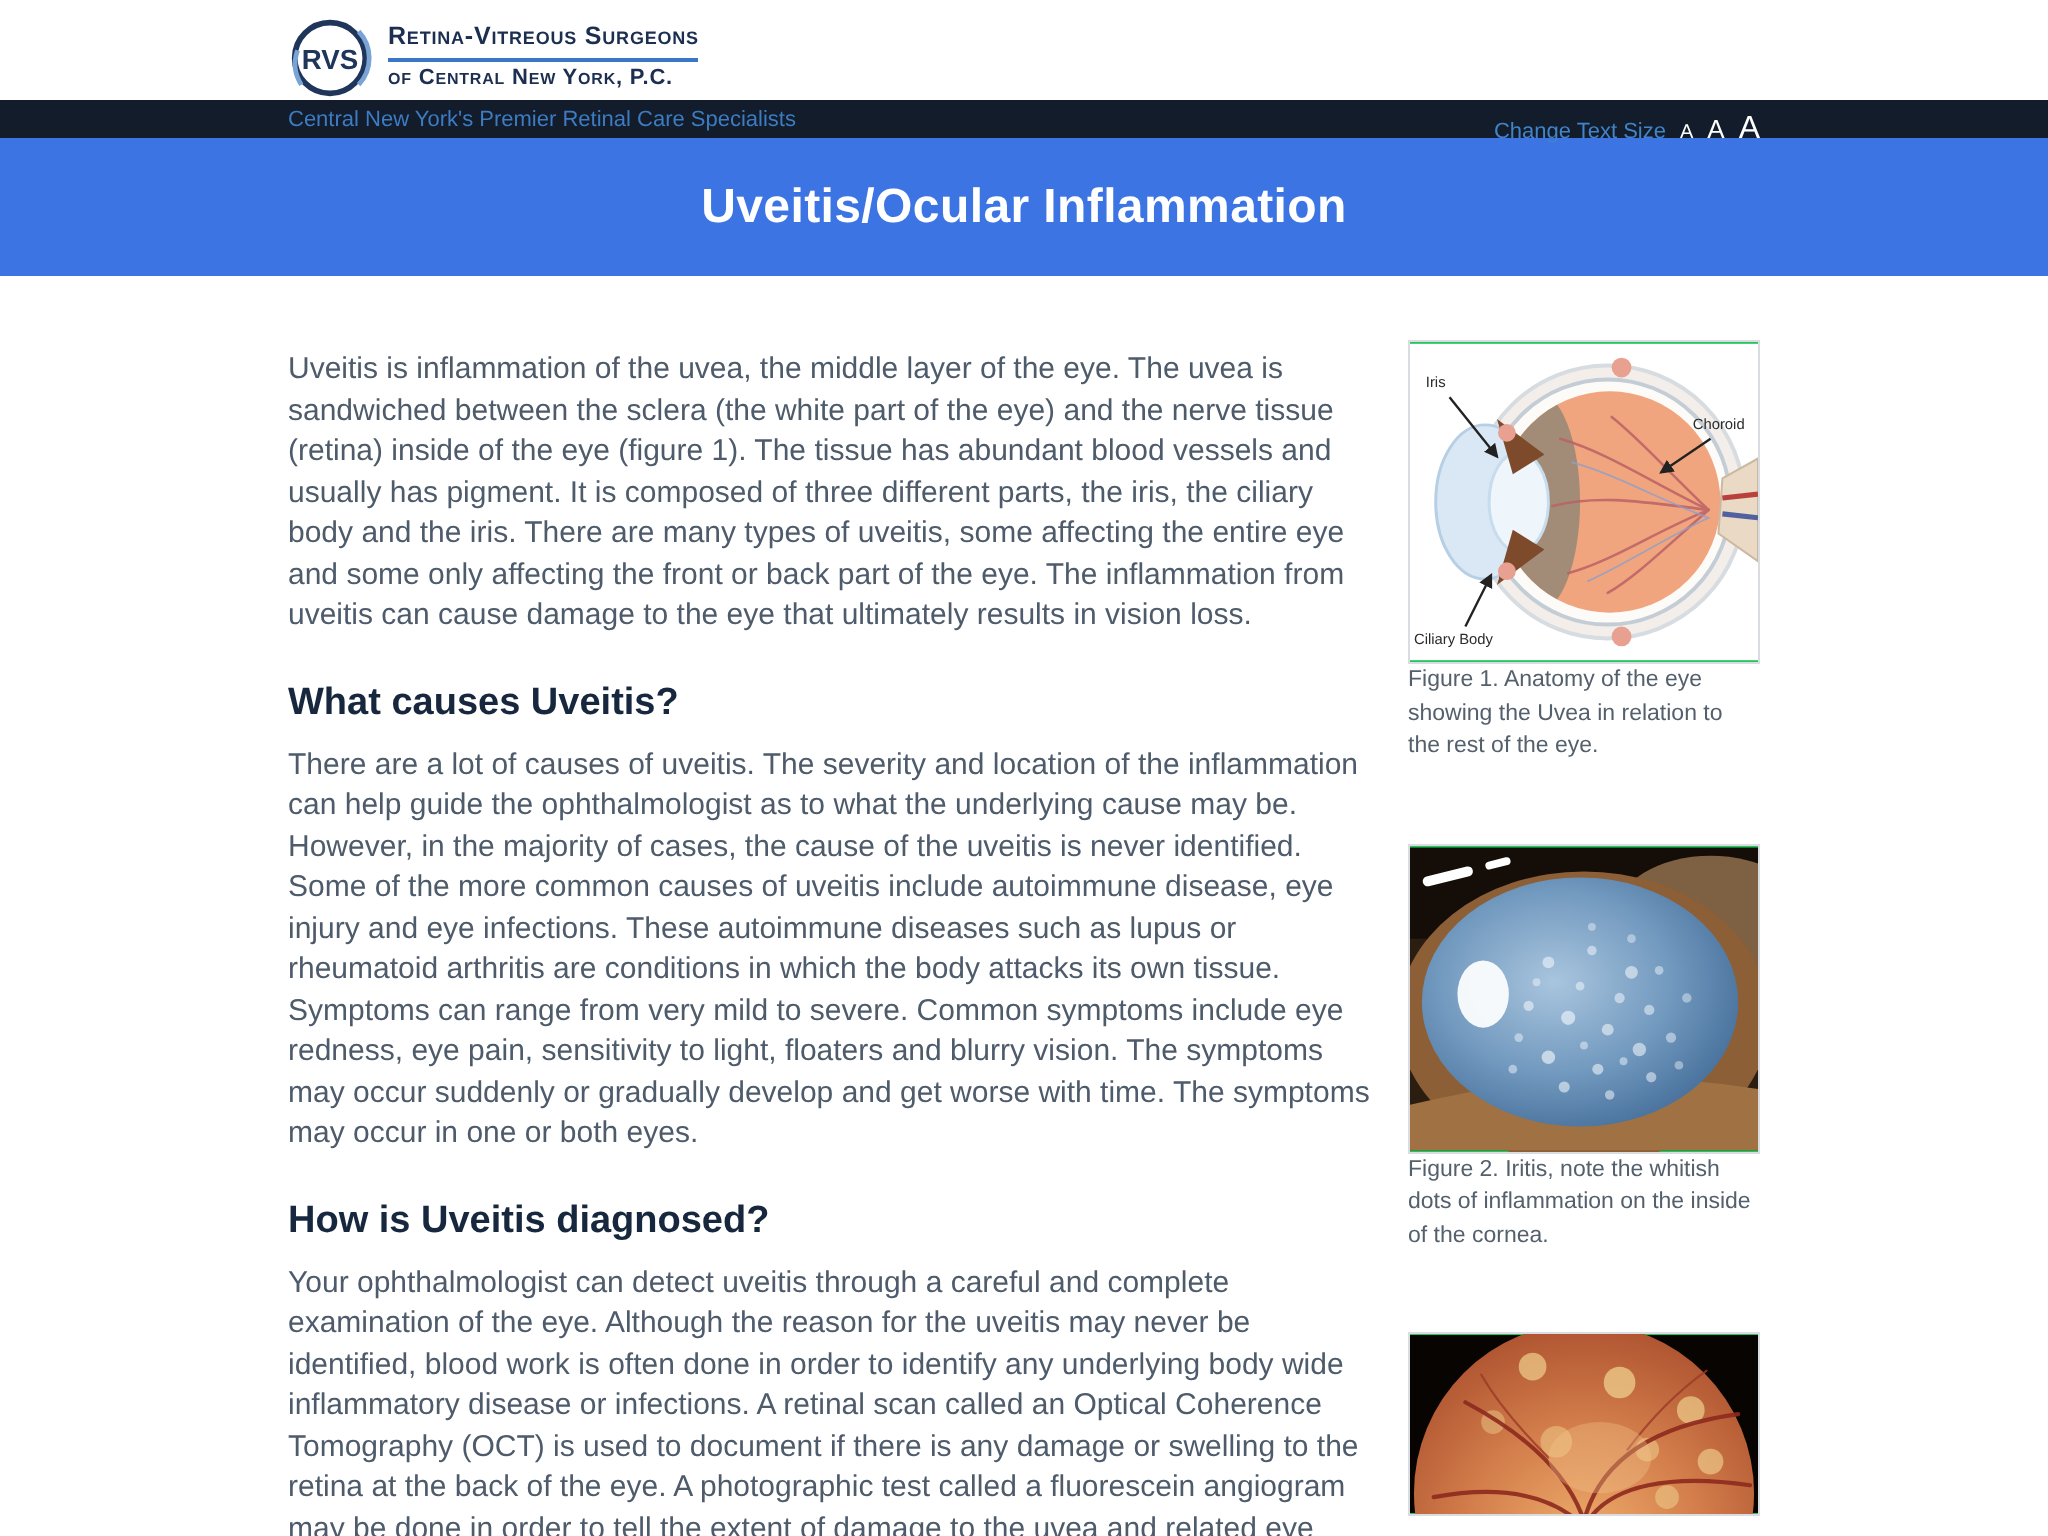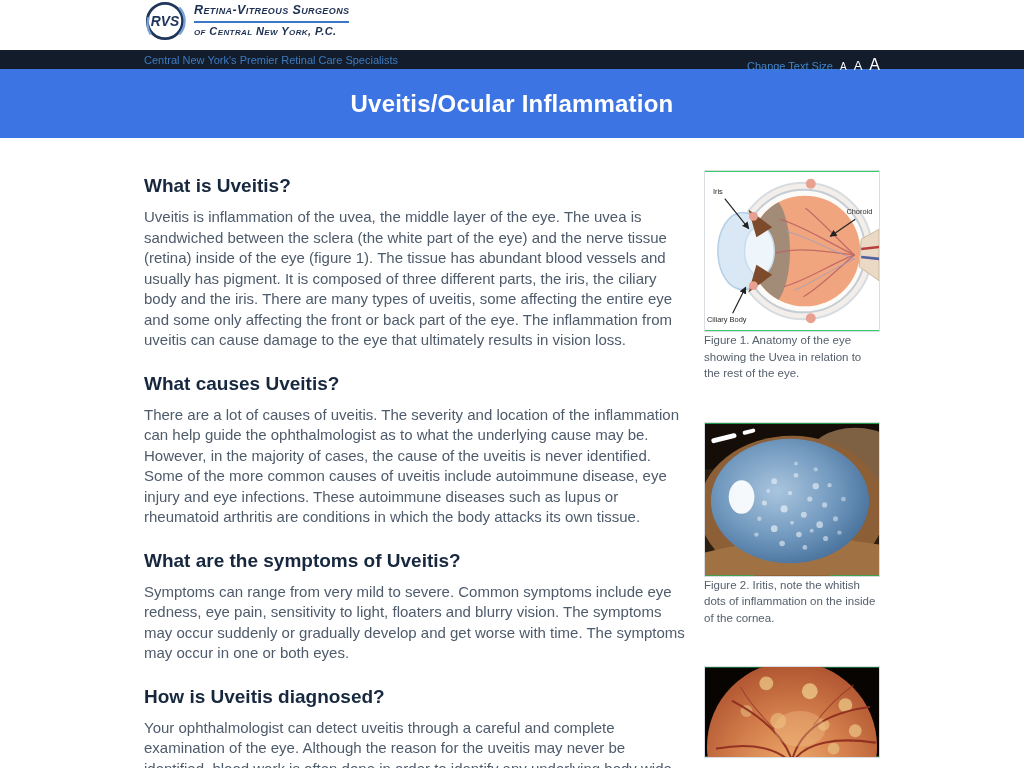--- a/index.html
+++ b/index.html
@@ -1,21 +1,21 @@
 <!DOCTYPE html>
 <html><head>
 <meta charset="utf-8">
 <style>
   * { margin: 0; padding: 0; box-sizing: border-box; }
   html, body { width: 1024px; height: 768px; overflow: hidden; background: #ffffff; }
   body { font-family: "Liberation Sans", sans-serif; }
 
   
   .site-header { height: 50px; background: #ffffff; }
-  .header-inner { width: 736px; margin: 0 auto; height: 50px; display: flex; align-items: flex-start; justify-content: space-between; font-style: italic; }
+  .header-inner { width: 736px; margin: 0 auto; height: 50px; display: flex; align-items: flex-end; justify-content: space-between; }
   .logo { display: flex; align-items: center; gap: 8px; text-decoration: none; cursor: pointer; }
   .logo-mark { width: 42px; height: 42px; flex: 0 0 42px; }
   .logo-text { display: flex; flex-direction: column; line-height: 1.25; }
   .logo-line1 { font-size: 12.5px; font-weight: 700; color: #1c2f51; font-variant: small-caps; letter-spacing: .4px;
                 border-bottom: 2px solid #3a77c8; padding-bottom: 2px; }
   .logo-line2 { font-size: 11px; font-weight: 700; color: #1c2f51; font-variant: small-caps; letter-spacing: .4px; margin-top: 2px; }
 
   .main-nav { display: flex; align-items: center; gap: 19px; }
   .nav-item { font-size: 11px; font-weight: 700; color: #1e3150; letter-spacing: .3px; text-decoration: none; cursor: pointer; white-space: nowrap; }
   .nav-item .caret { font-size: 8px; color: #1e3150; margin-left: 3px; vertical-align: 1px; }
@@ -87,29 +87,27 @@
   </div>
 
   <div class="banner">
     <h1>Uveitis/Ocular Inflammation</h1>
   </div>
 
   <div class="content">
 
     <main class="article">
       <section>
-        <h2>What is Uveitis?</h2>
         <p>Uveitis is inflammation of the uvea, the middle layer of the eye. The uvea is sandwiched between the sclera (the white part of the eye) and the nerve tissue (retina) inside of the eye (figure 1). The tissue has abundant blood vessels and usually has pigment. It is composed of three different parts, the iris, the ciliary body and the iris. There are many types of uveitis, some affecting the entire eye and some only affecting the front or back part of the eye. The inflammation from uveitis can cause damage to the eye that ultimately results in vision loss.</p>
       </section>
       <section>
         <h2>What causes Uveitis?</h2>
         <p>There are a lot of causes of uveitis. The severity and location of the inflammation can help guide the ophthalmologist as to what the underlying cause may be. However, in the majority of cases, the cause of the uveitis is never identified. Some of the more common causes of uveitis include autoimmune disease, eye injury and eye infections. These autoimmune diseases such as lupus or rheumatoid arthritis are conditions in which the body attacks its own tissue.</p>
       </section>
       <section>
-        <h2>What are the symptoms of Uveitis?</h2>
         <p>Symptoms can range from very mild to severe. Common symptoms include eye redness, eye pain, sensitivity to light, floaters and blurry vision. The symptoms may occur suddenly or gradually develop and get worse with time. The symptoms may occur in one or both eyes.</p>
       </section>
       <section>
         <h2>How is Uveitis diagnosed?</h2>
         <p>Your ophthalmologist can detect uveitis through a careful and complete examination of the eye. Although the reason for the uveitis may never be identified, blood work is often done in order to identify any underlying body wide inflammatory disease or infections. A retinal scan called an Optical Coherence Tomography (OCT) is used to document if there is any damage or swelling to the retina at the back of the eye. A photographic test called a fluorescein angiogram may be done in order to tell the extent of damage to the uvea and related eye structures. This technique is also useful for evaluating possible underlying causes of uveitis.</p>
       </section>
     </main>
 
     <aside class="figures">
 

